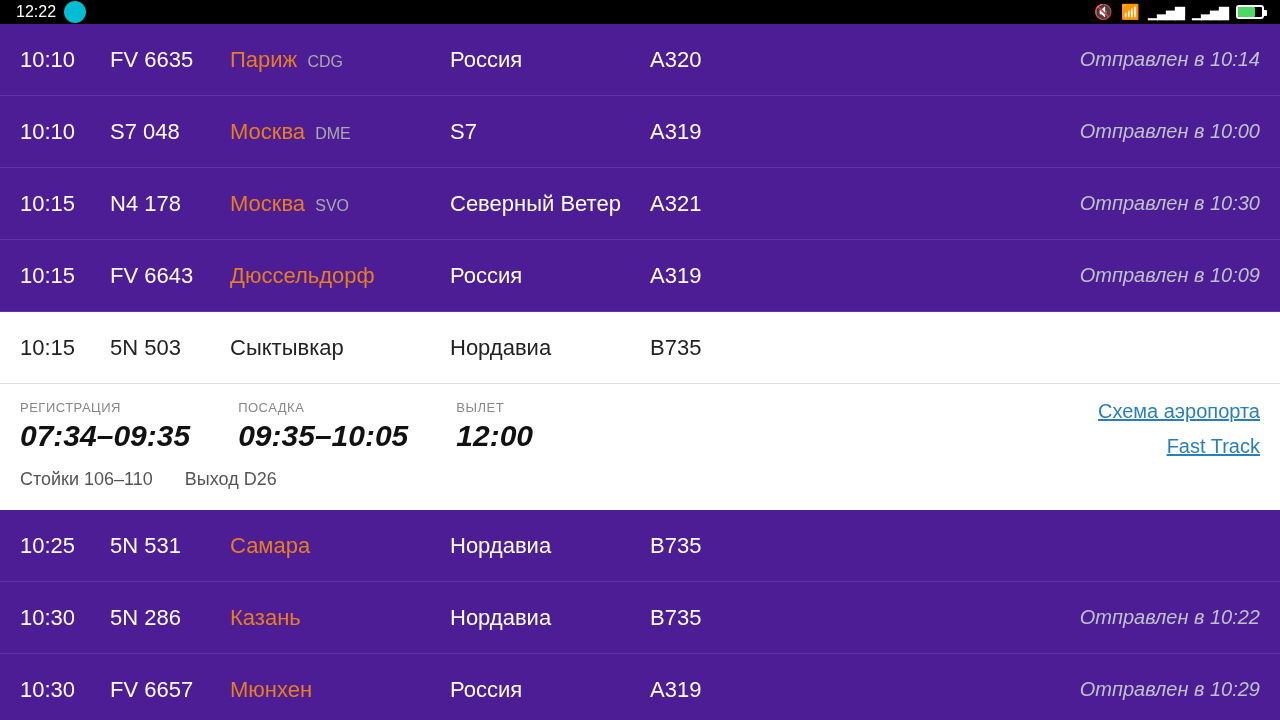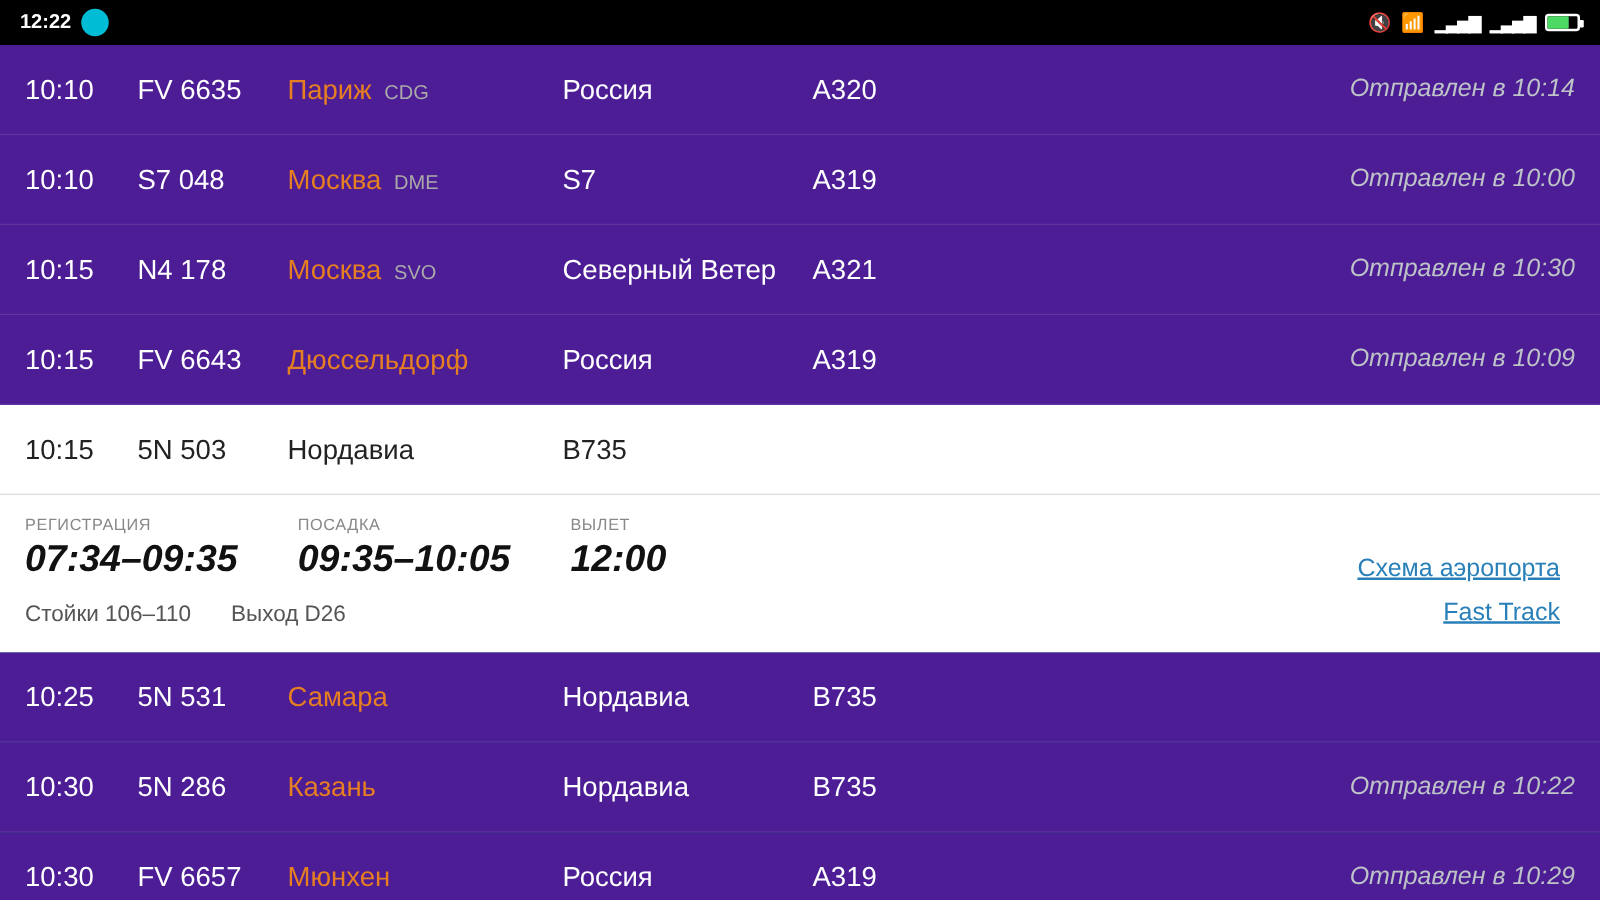--- a/index.html
+++ b/index.html
@@ -8,27 +8,27 @@
       height: 720px;
       overflow: hidden;
       font-family: -apple-system, BlinkMacSystemFont, 'Helvetica Neue', Arial, sans-serif;
       background: #1a5276;
       color: white;
     }
 
     
     .status-bar {
       background: black;
-      height: 36px;
+      height: 24px;
       display: flex;
       align-items: center;
       justify-content: space-between;
       padding: 0 16px;
       font-size: 16px;
-      font-weight: 700;
+      font-weight: 400;
       color: white;
     }
     .status-left { display: flex; align-items: center; gap: 8px; }
     .status-right { display: flex; align-items: center; gap: 8px; }
     .battery-icon {
       width: 28px; height: 14px;
       border: 2px solid white;
       border-radius: 3px;
       position: relative;
       display: inline-block;
@@ -115,22 +115,22 @@
       border-bottom: 1px solid #ddd;
     }
 
     .expanded-main-row .cell {
       color: #222;
       font-size: 22px;
     }
 
     .expanded-details {
       display: flex;
-      padding: 16px 32px 20px 20px;
-      align-items: flex-end;
+      padding: 16px 20px 20px 20px;
+      align-items: flex-start;
       gap: 42px;
     }
 
     .details-left {
       flex: 1;
     }
 
     .details-right {
       display: flex;
       flex-direction: column;
@@ -247,20 +247,23 @@
     <span class="cell">Россия</span>
     <span class="cell">A319</span>
     <span class="status-text">Отправлен в 10:09</span>
   </div>
 
   <div class="expanded-container">
 
     <div class="expanded-main-row">
       <span class="cell">10:15</span>
       <span class="cell">5N 503</span>
+      <span class="cell destination">
+        <span style="color:#222;font-size:22px;">Сыктывкар</span>
+      </span>
       <span class="cell">Нордавиа</span>
       <span class="cell">B735</span>
     </div>
 
     <div class="expanded-details">
       <div class="details-left">
         <div style="display:flex; gap:0;">
           <div class="detail-block">
             <div class="detail-label">РЕГИСТРАЦИЯ</div>
             <div class="detail-value">07:34–09:35</div>

